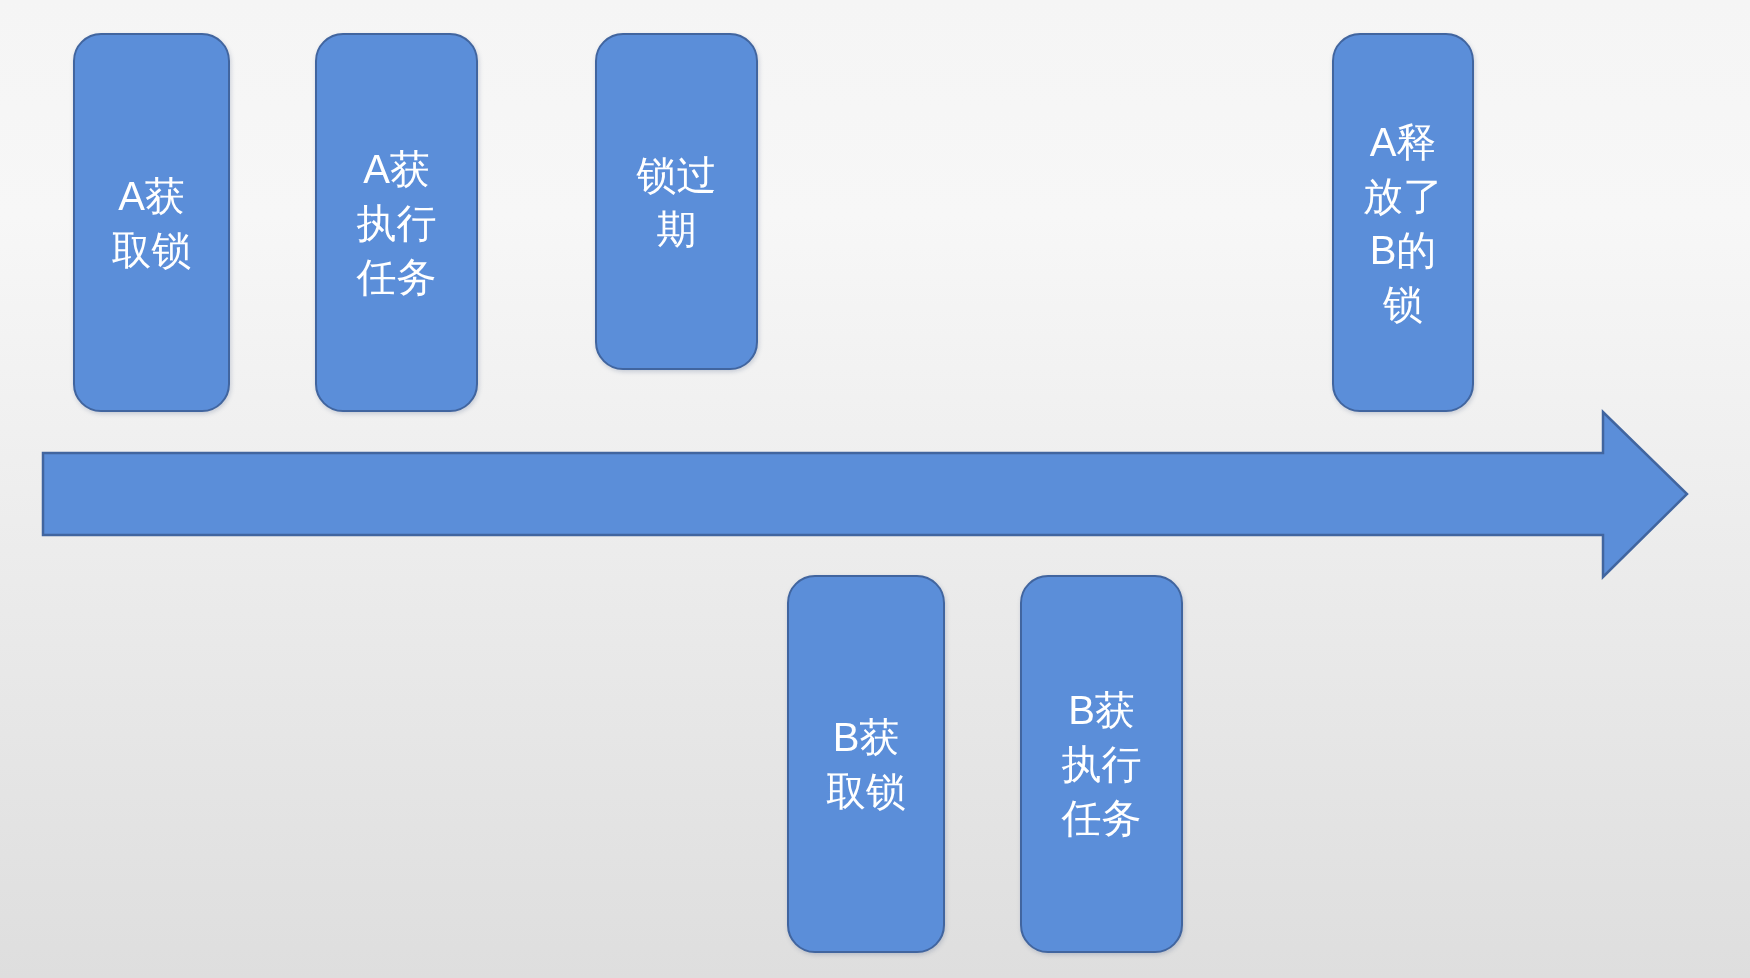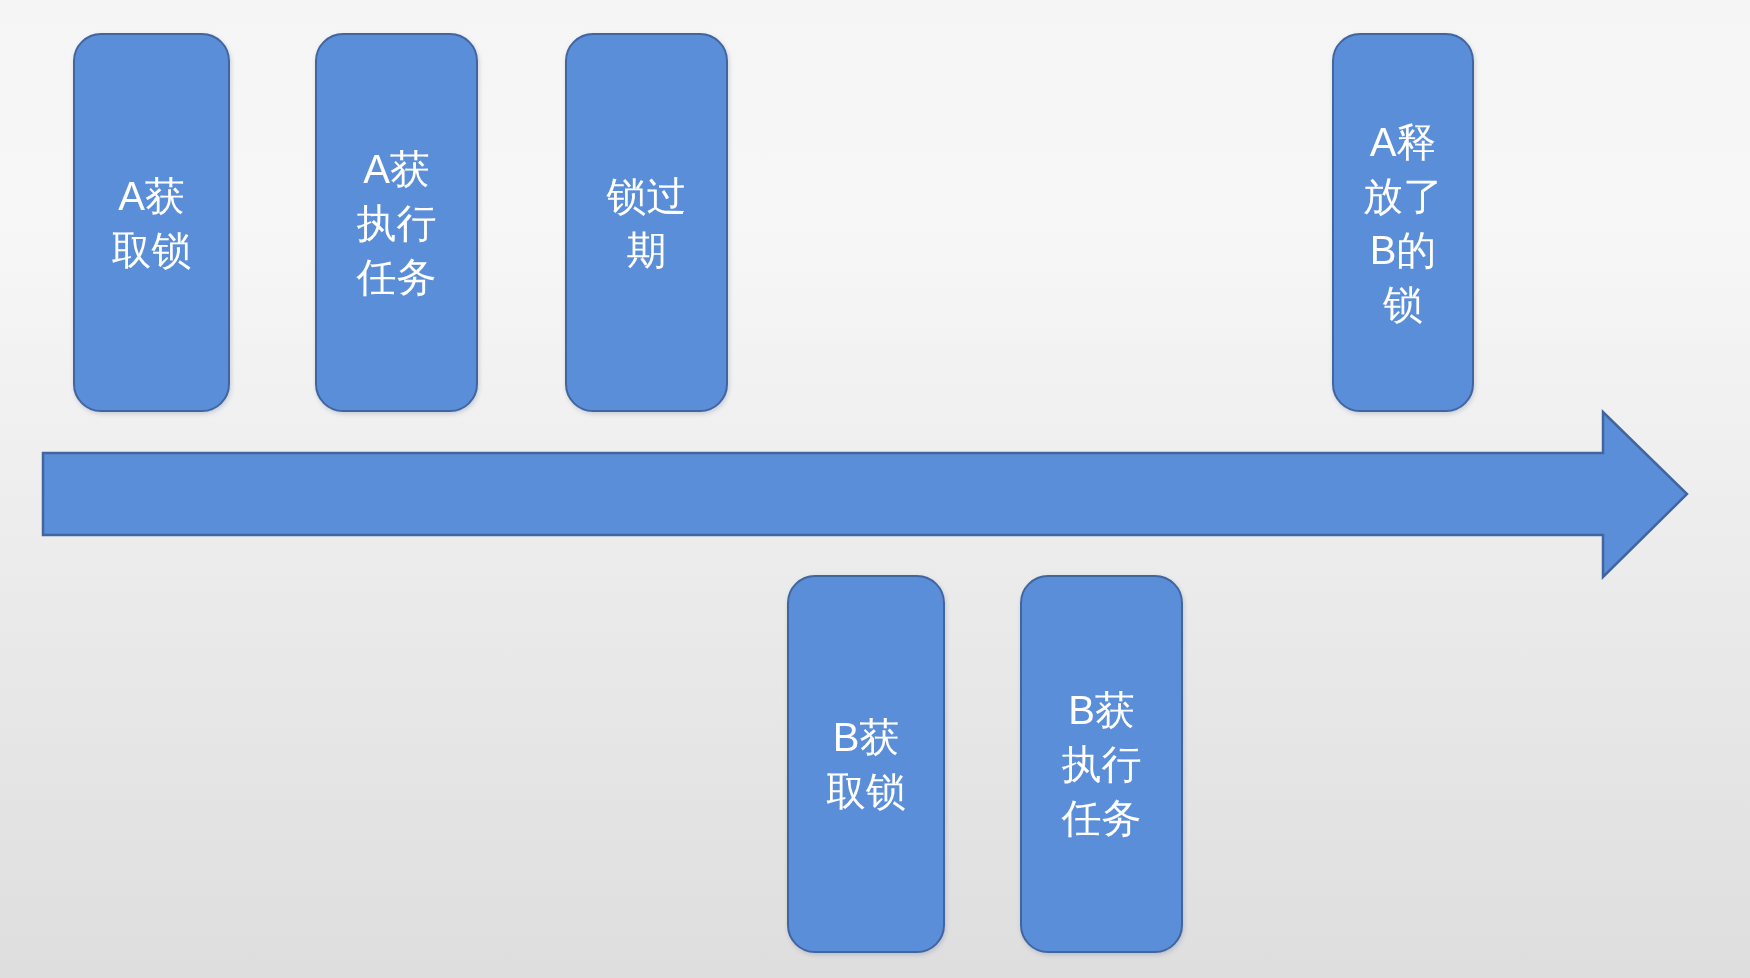--- a/index.html
+++ b/index.html
@@ -57,21 +57,21 @@
     <span class="event-label">A获
 取锁</span>
   </div>
 
   <div class="event-box" style="left:315px; top:33px; width:163px; height:379px;">
     <span class="event-label">A获
 执行
 任务</span>
   </div>
 
-  <div class="event-box" style="left:565px; top:33px; width:163px; height:379px;">
+  <div class="event-box" style="left:595px; top:33px; width:163px; height:337px;">
     <span class="event-label">锁过
 期</span>
   </div>
 
   <div class="event-box" style="left:1332px; top:33px; width:142px; height:379px;">
     <span class="event-label">A释
 放了
 B的
 锁</span>
   </div>

